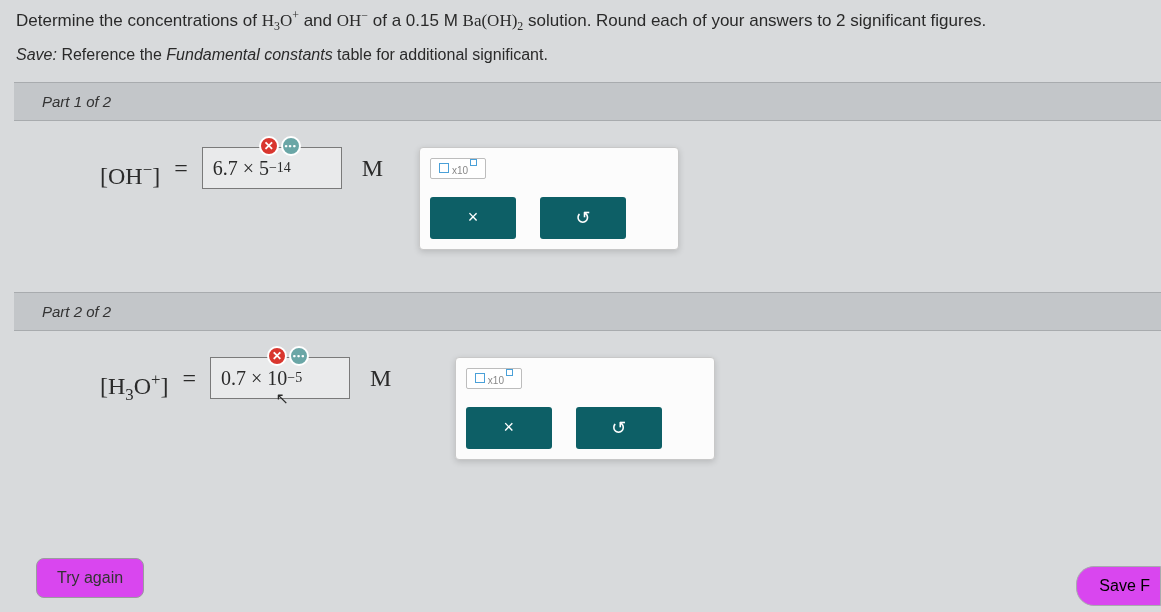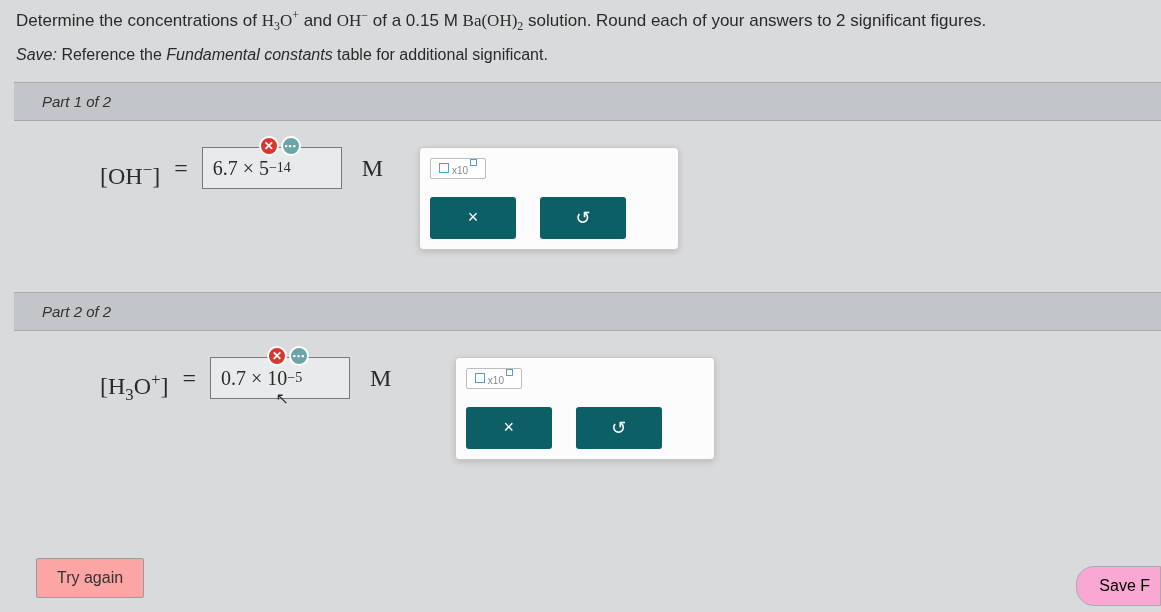--- a/index.html
+++ b/index.html
@@ -110,33 +110,33 @@
     border-radius: 3px;
     font-size: 18px;
     display:flex; align-items:center; justify-content:center;
     cursor:pointer;
   }
   
   .try-again {
     position: absolute;
     left: 36px;
     bottom: 14px;
-    background: #fca5a5;
+    background: #d946ef;
     border: 1px solid #9a9c9e;
-    border-radius: 2px;
+    border-radius: 8px;
     padding: 10px 20px;
     font-size: 16px;
     color: #333;
     cursor:pointer;
   }
   .save-btn {
     position:absolute;
     right: 0;
     bottom: 6px;
-    background: #f9a8d4;
+    background: #d946ef;
     border: 1px solid #a8abae;
     border-radius: 18px 0 0 18px;
     padding: 10px 10px 10px 22px;
     font-size: 16px;
     cursor:pointer;
   }
   sup, sub { font-size: 0.7em; line-height:0; }
   .cursor-arrow {
     position: relative;
     top: 20px; left: -130px;

